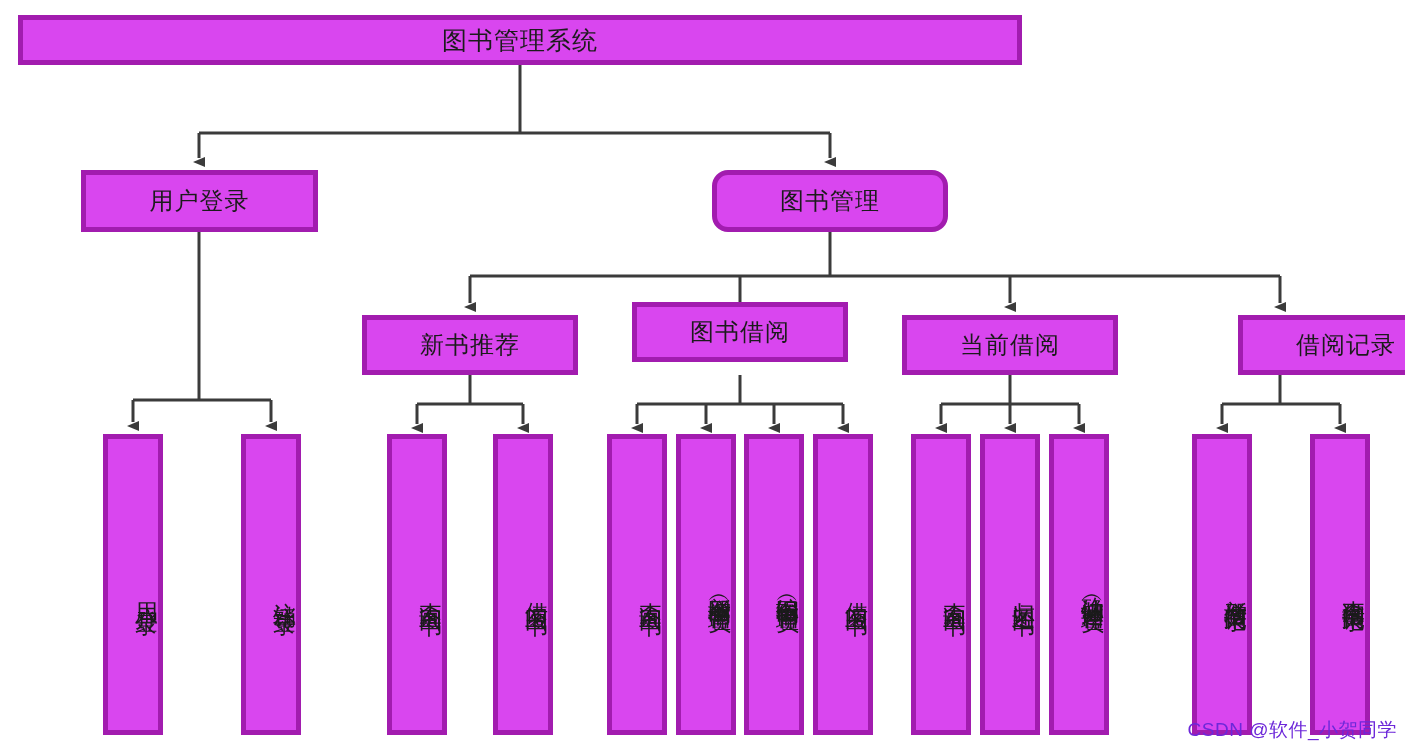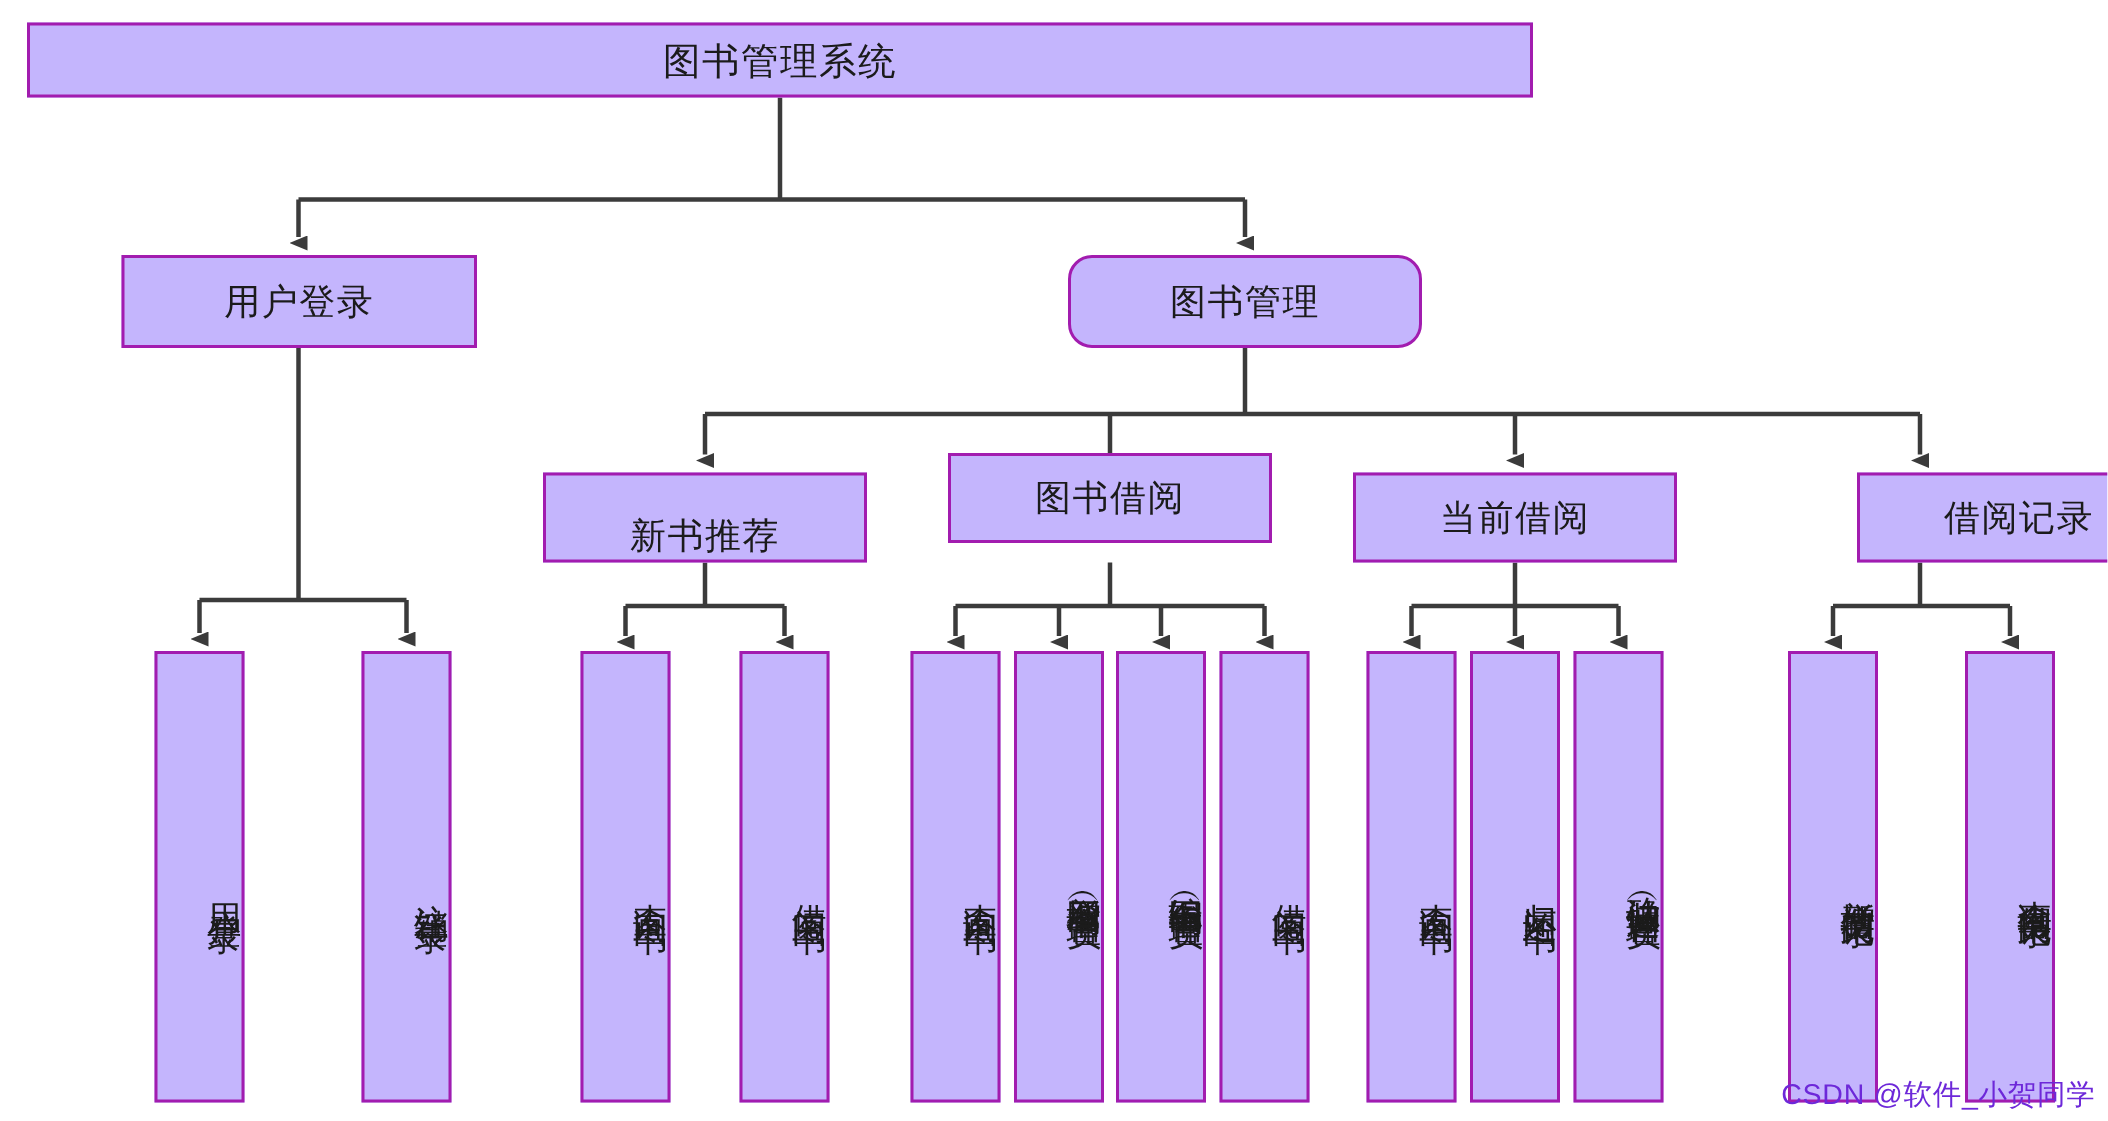--- a/index.html
+++ b/index.html
@@ -21,22 +21,22 @@
     position: absolute;
     left: 0;
     top: 0;
     width: 1405px;
     height: 747px;
     pointer-events: none;
   }
   .node {
     position: absolute;
     box-sizing: border-box;
-    background: #c4b5fd;
-    border: 2px solid #a21caf;
+    background: #d946ef;
+    border: 5px solid #a21caf;
     display: flex;
     align-items: center;
     justify-content: center;
     color: #1b1b1b;
   }
   .node-root {
     font-size: 25px;
     letter-spacing: 1px;
   }
   .node-l1 {
@@ -134,21 +134,21 @@
     <span class="label">图书管理系统</span>
   </div>
 
   <div class="node node-l1" style="left:81px; top:170px; width:237px; height:62px;">
     <span class="label">用户登录</span>
   </div>
   <div class="node node-l1" style="left:712px; top:170px; width:236px; height:62px;border-radius:16px;">
     <span class="label">图书管理</span>
   </div>
 
-  <div class="node node-l2" style="left:362px; top:315px; width:216px; height:60px;align-items:flex-end;">
+  <div class="node node-l2" style="left:362px; top:315px; width:216px; height:60px;">
     <span class="label">新书推荐</span>
   </div>
   <div class="node node-l2" style="left:632px; top:302px; width:216px; height:60px;">
     <span class="label">图书借阅</span>
   </div>
   <div class="node node-l2" style="left:902px; top:315px; width:216px; height:60px;">
     <span class="label">当前借阅</span>
   </div>
   <div class="node node-l2" style="left:1238px; top:315px; width:216px; height:60px;">
     <span class="label">借阅记录</span>

